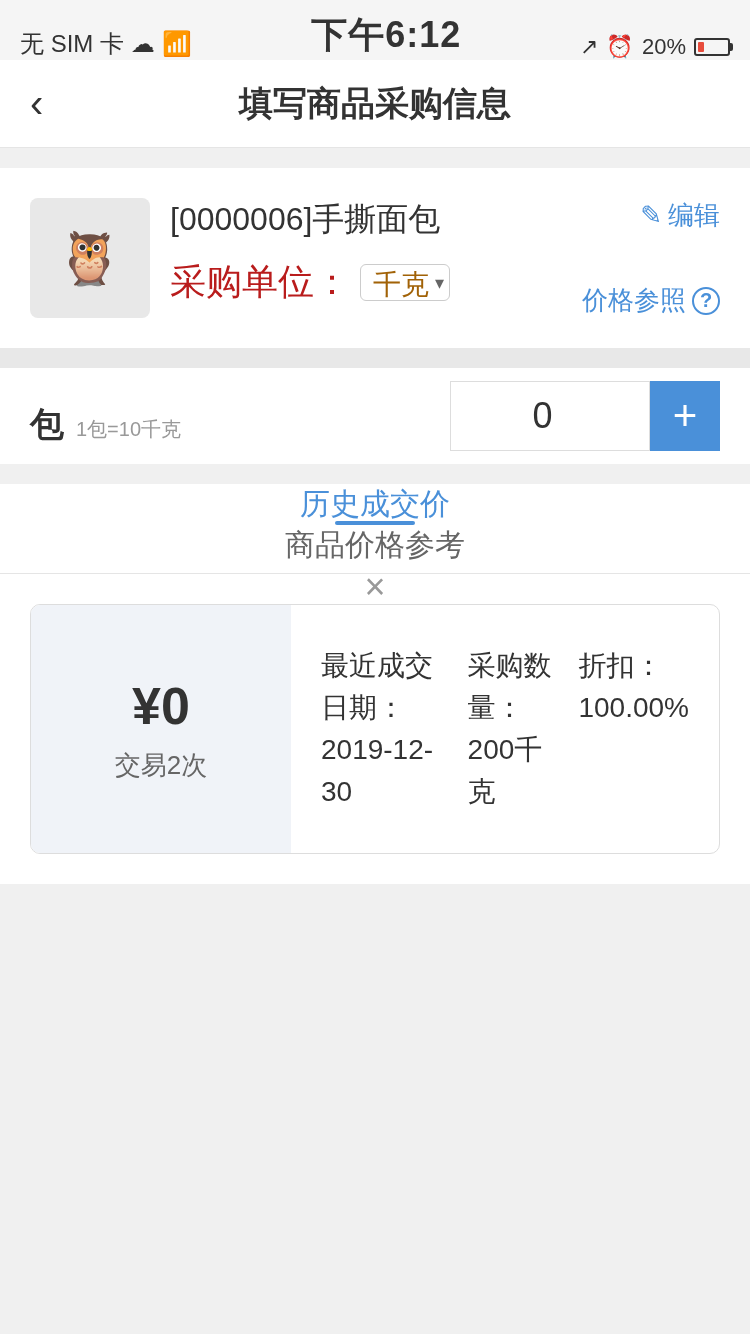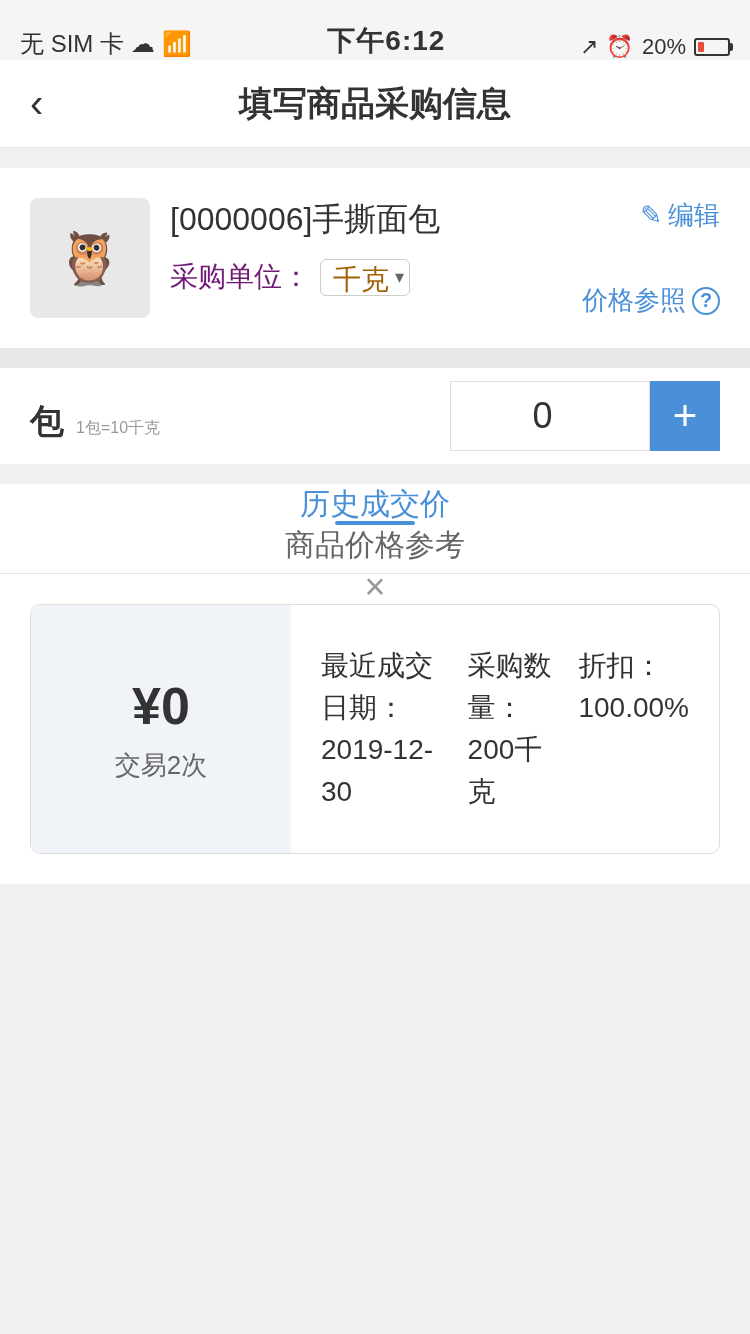--- a/index.html
+++ b/index.html
@@ -25,21 +25,21 @@
       font-size: 24px;
       font-weight: 500;
     }
     .status-left {
       display: flex;
       align-items: center;
       gap: 8px;
       font-size: 24px;
     }
     .status-center {
-      font-size: 28px;
+      font-size: 36px;
       font-weight: 600;
       letter-spacing: 1px;
     }
     .status-right {
       display: flex;
       align-items: center;
       gap: 8px;
       font-size: 22px;
     }
     .battery-container {
@@ -132,22 +132,22 @@
       font-weight: 500;
       color: #333;
       margin-bottom: 16px;
     }
     .product-unit-row {
       display: flex;
       align-items: center;
       gap: 10px;
     }
     .unit-label {
-      font-size: 28px;
-      color: #701a75;
+      font-size: 36px;
+      color: #b91c1c;
     }
     .unit-select {
       border: 1px solid #ccc;
       border-radius: 6px;
       padding: 4px 20px 0 12px;
       font-size: 28px;
       color: #a16207;
       background: #fff;
       appearance: none;
       position: relative;
@@ -219,21 +219,21 @@
       display: flex;
       align-items: baseline;
       gap: 12px;
     }
     .quantity-unit {
       font-size: 34px;
       font-weight: 600;
       color: #333;
     }
     .quantity-conversion {
-      font-size: 16px;
+      font-size: 20px;
       color: #999;
       margin-top: 31px;
     }
     .quantity-right {
       display: flex;
       align-items: center;
       gap: 0;
     }
     .quantity-input {
       width: 200px;

